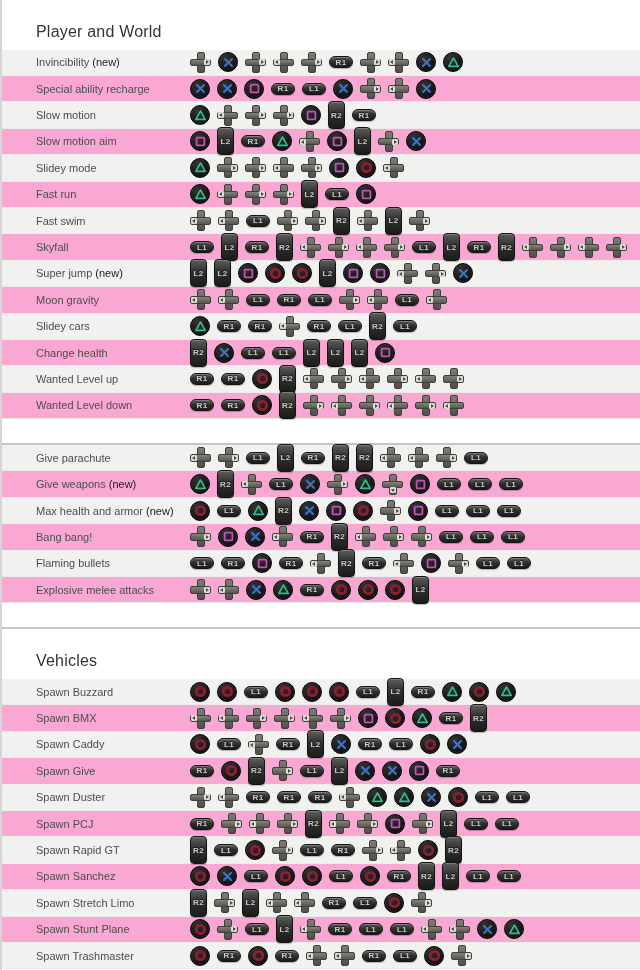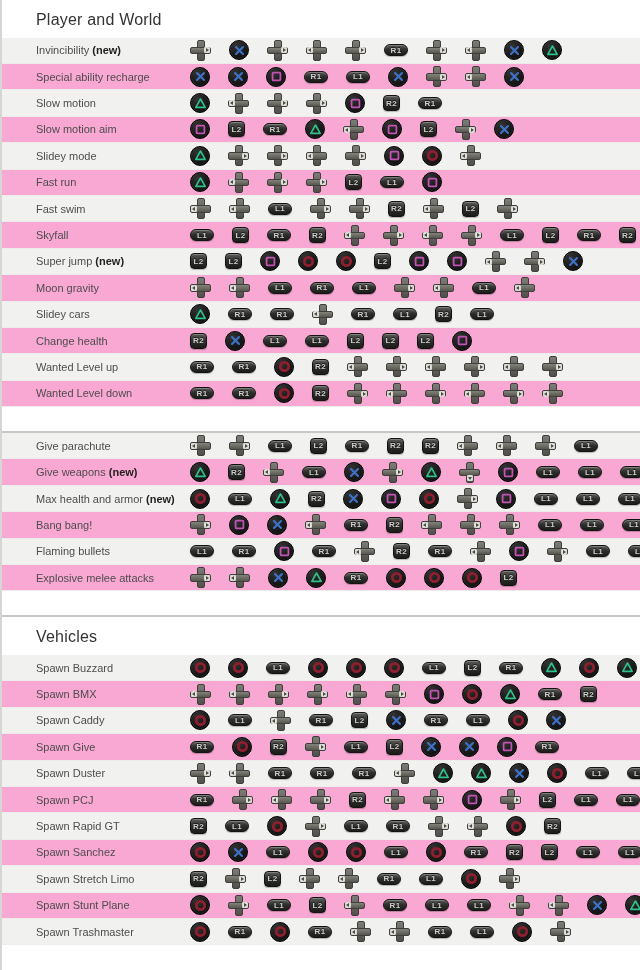--- a/index.html
+++ b/index.html
@@ -5,33 +5,33 @@
   html,body{margin:0;padding:0;}
   body{
     width:640px;height:970px;overflow:hidden;background:#fff;
     font-family:"Liberation Sans","DejaVu Sans",sans-serif;
     border-left:2px solid #d6d6d4;box-sizing:border-box;
   }
   .section{margin:0;}
   .section + .section{border-top:2px solid #c6c6c4;margin-top:24px;}
   .section-title{
     font-size:16px;font-weight:400;color:#333;margin:0;
-    padding:11px 0 9px 34px;line-height:1.1;letter-spacing:.2px;border-radius:8px;
+    padding:23px 0 9px 34px;line-height:1.1;letter-spacing:.2px;border-radius:8px;
   }
   .row{
     display:flex;align-items:center;height:26.4px;box-sizing:border-box;
     padding-left:34px;border-bottom:1px solid #ececea;background:#f9a8d4;
   }
   .row.stripe{background:#f1f1ef;}
   .row-label{
     width:154px;flex:0 0 154px;font-size:11px;color:#4d4d4d;
     white-space:nowrap;overflow:hidden;
   }
-  .row-label strong{color:#222;font-weight:bold;}
-  .btns{display:flex;align-items:center;gap:18px;}
+  .row-label strong{color:#222;font-weight:normal;}
+  .btns{display:flex;align-items:center;gap:7px;}
 
   
   .face{
     width:20px;height:20px;border-radius:50%;flex:0 0 auto;
     background:radial-gradient(circle at 35% 28%, #343434 0%, #181818 55%, #0a0a0a 100%);
     border:1px solid #000;box-sizing:border-box;
     box-shadow:inset 0 0 0 1px rgba(255,255,255,.07);
     display:flex;align-items:center;justify-content:center;
   }
   .face svg{display:block;}
@@ -56,21 +56,21 @@
   
   .sh{
     display:flex;align-items:center;justify-content:center;flex:0 0 auto;
     color:#ccc;font-size:8px;font-weight:bold;letter-spacing:.3px;
     background:linear-gradient(180deg,#5d5d5b 0%,#30302e 45%,#1b1b19 100%);
     border:1px solid #131311;box-sizing:border-box;
     box-shadow:0 1px 1px rgba(0,0,0,.25), inset 0 1px 0 rgba(255,255,255,.22);
     text-shadow:0 -1px 0 rgba(0,0,0,.6);
   }
   .sh-pill{width:24px;height:12px;border-radius:6px;}
-  .sh-sq{width:17px;height:16px;border-radius:4px;}
+  .sh-sq{width:17px;height:28px;border-radius:4px;}
 </style>
 </head>
 <body>
 
 <div id="page">
     <div class="section">
       <h2 class="section-title">Player and World</h2>
       <div class="row stripe">
         <div class="row-label"><span>Invincibility</span> <strong>(new)</strong></div>
         <div class="btns">

